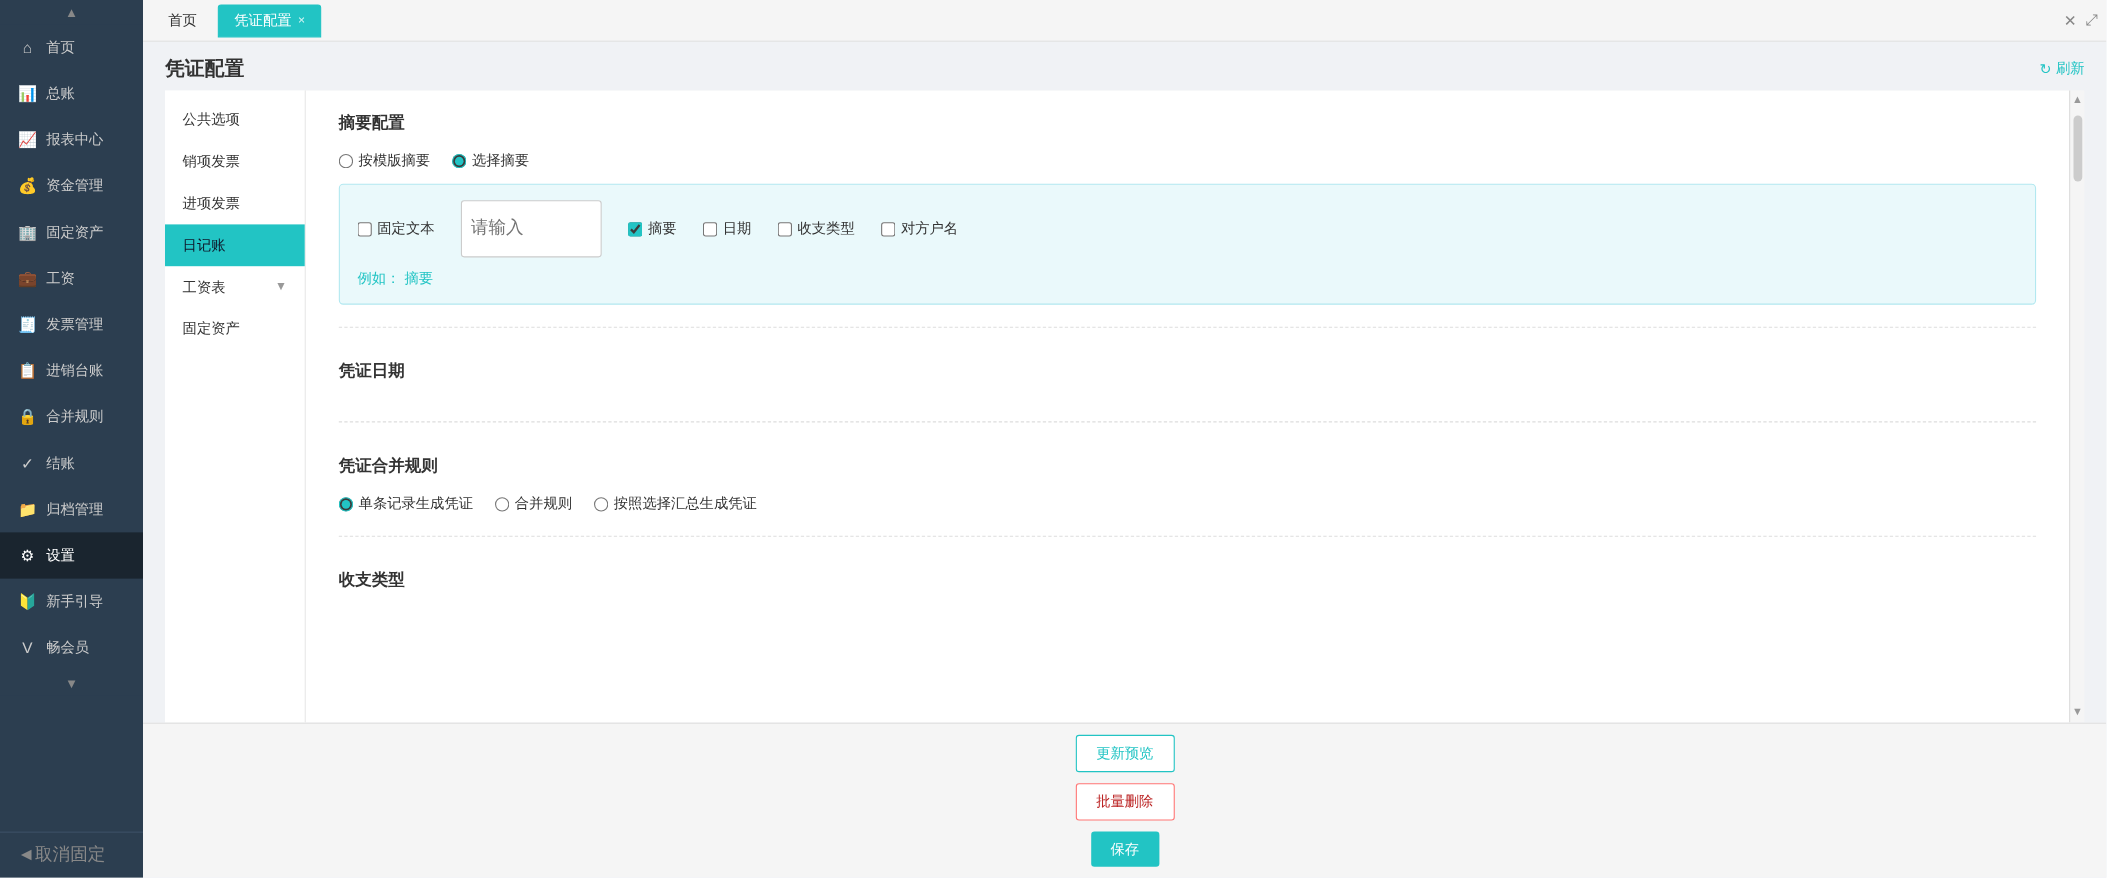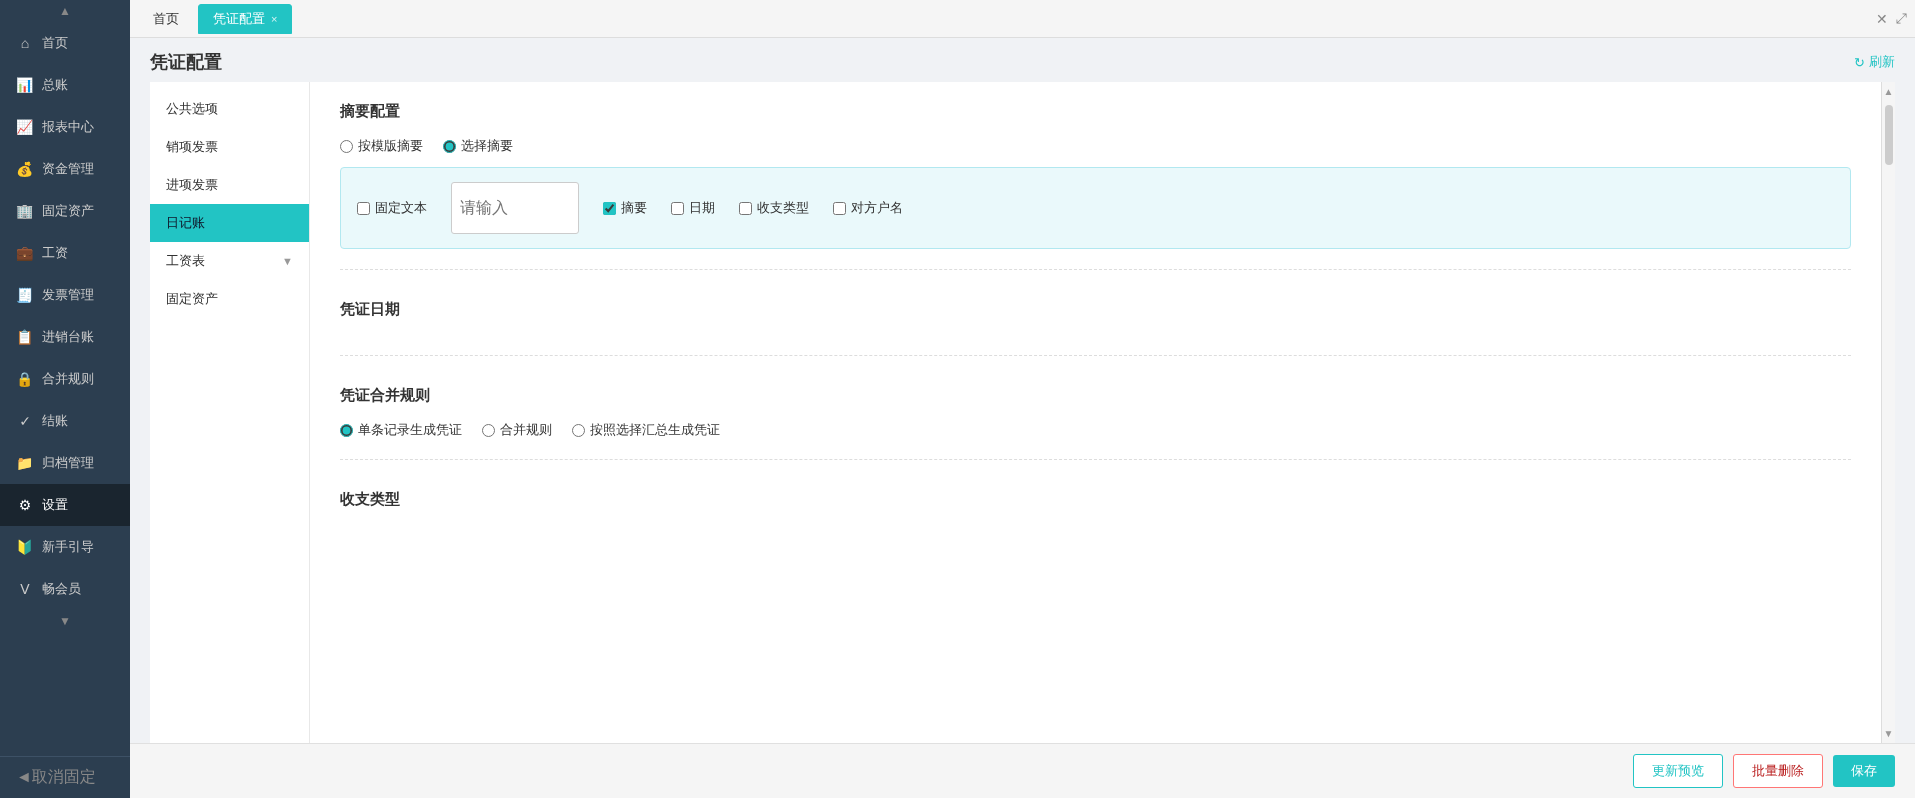--- a/index.html
+++ b/index.html
@@ -141,21 +141,21 @@
     .content-layout {
       display: flex;
       flex: 1;
       overflow: hidden;
       padding: 0 20px 0 20px;
       gap: 0;
     }
 
     
     .left-nav {
-      width: 160px;
+      width: 128px;
       background: #fff;
       border-right: 1px solid #e8e8e8;
       flex-shrink: 0;
       padding-top: 8px;
     }
     .left-nav-item {
       display: flex;
       align-items: center;
       justify-content: space-between;
       padding: 10px 16px;
@@ -241,20 +241,21 @@
     
     .bottom-bar {
       display: flex;
       align-items: center;
       justify-content: flex-end;
       padding: 10px 20px;
       background: #f5f5f5;
       border-top: 1px solid #e0e0e0;
       gap: 10px;
       flex-shrink: 0;
+      flex-direction: column;
     }
     .btn {
       padding: 7px 18px;
       border-radius: 3px;
       border: none;
       cursor: pointer;
       font-size: 13px;
     }
     .btn-outline {
       background: #fff;
@@ -456,20 +457,24 @@
 
                 <label class="checkbox-item">
                   <input type="checkbox" style="">
                   <span>收支类型</span>
                 </label>
 
                 <label class="checkbox-item">
                   <input type="checkbox" style="">
                   <span>对方户名</span>
                 </label>
+              </div>
+              <div class="summary-example">
+                <span>例如：</span>
+                <span>摘要</span>
               </div>
             </div>
           </div>
 
           <div class="section">
             <div class="section-title">凭证日期</div>
           </div>
 
           <div class="section">
             <div class="section-title">凭证合并规则</div>

